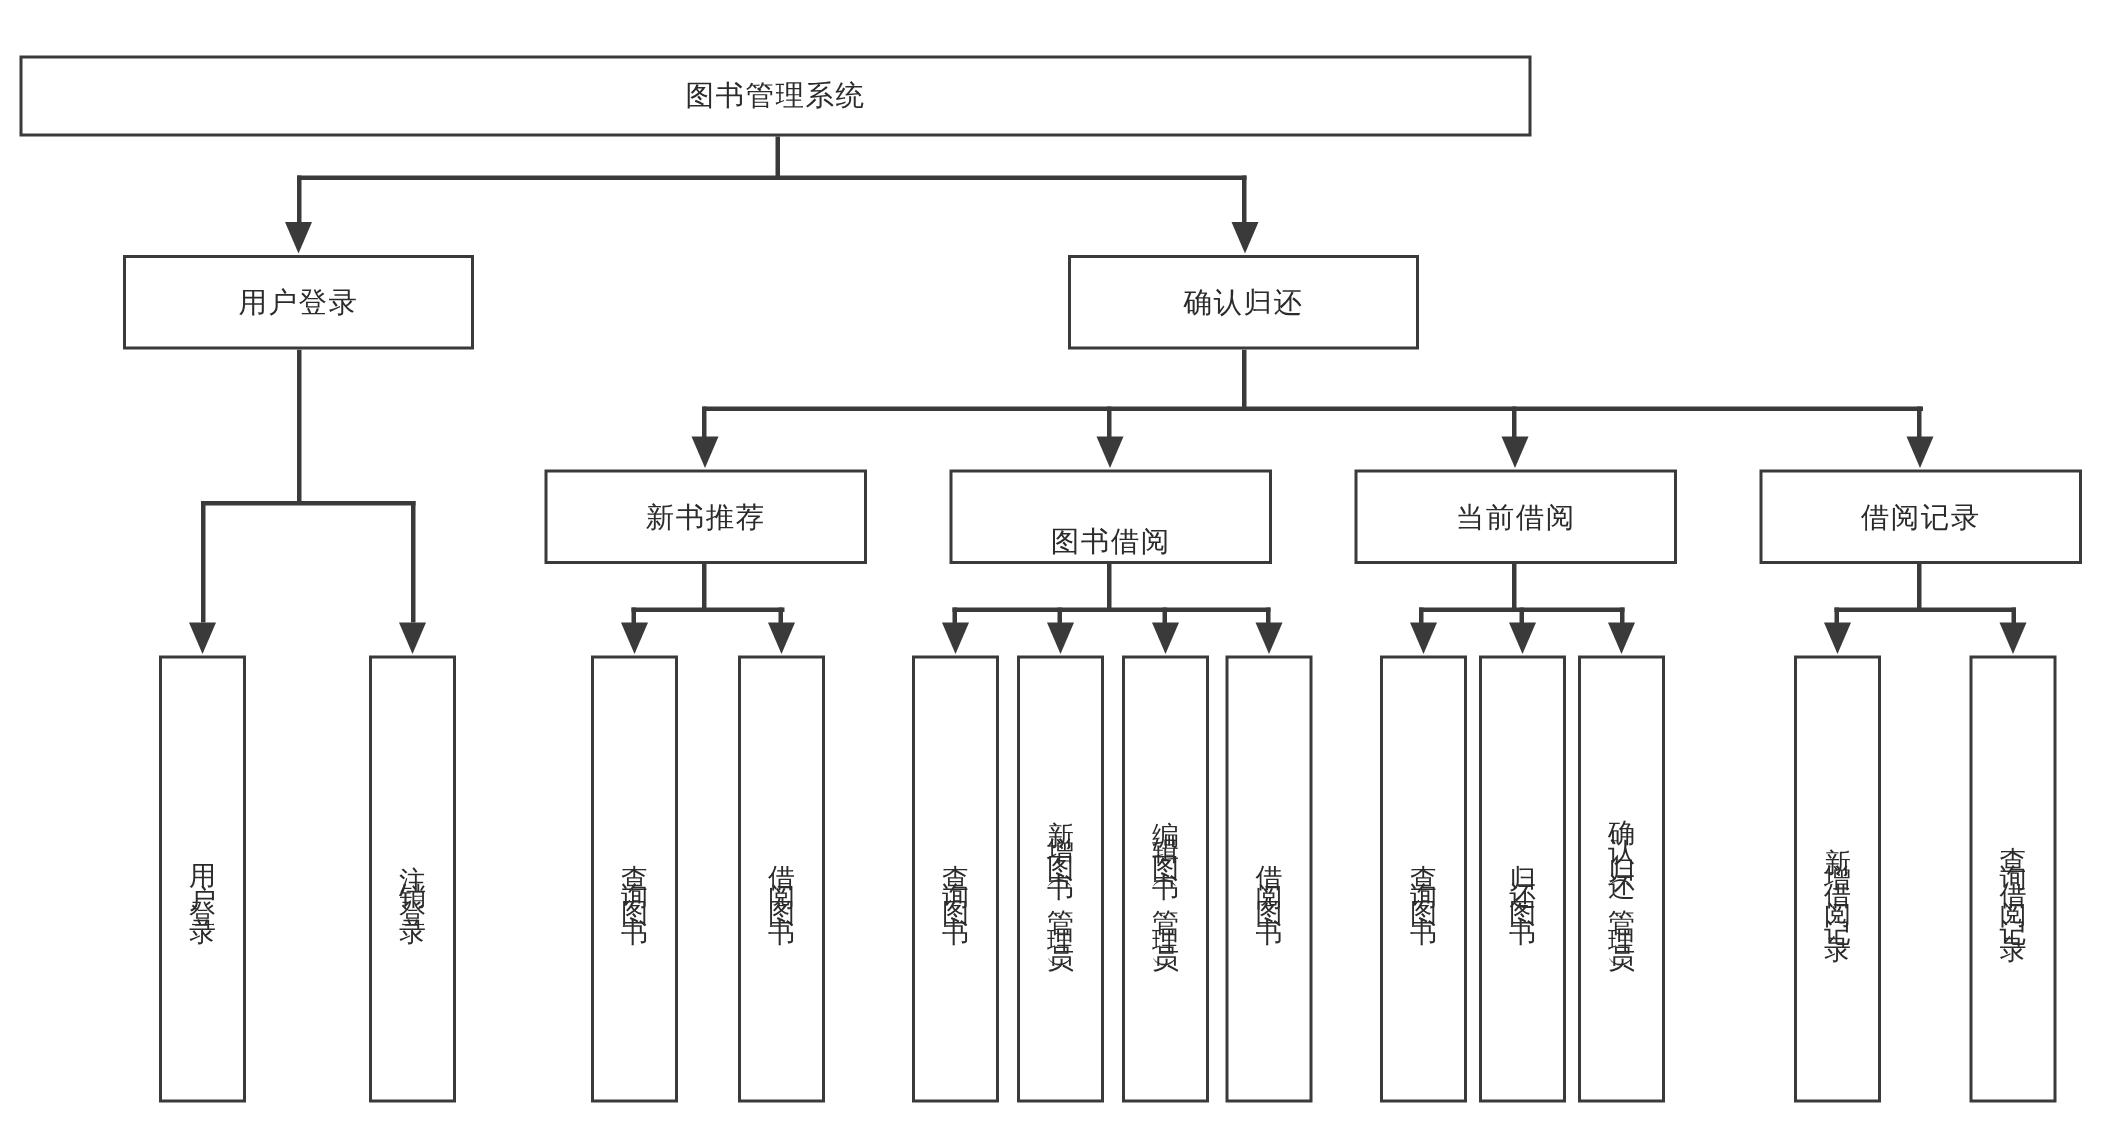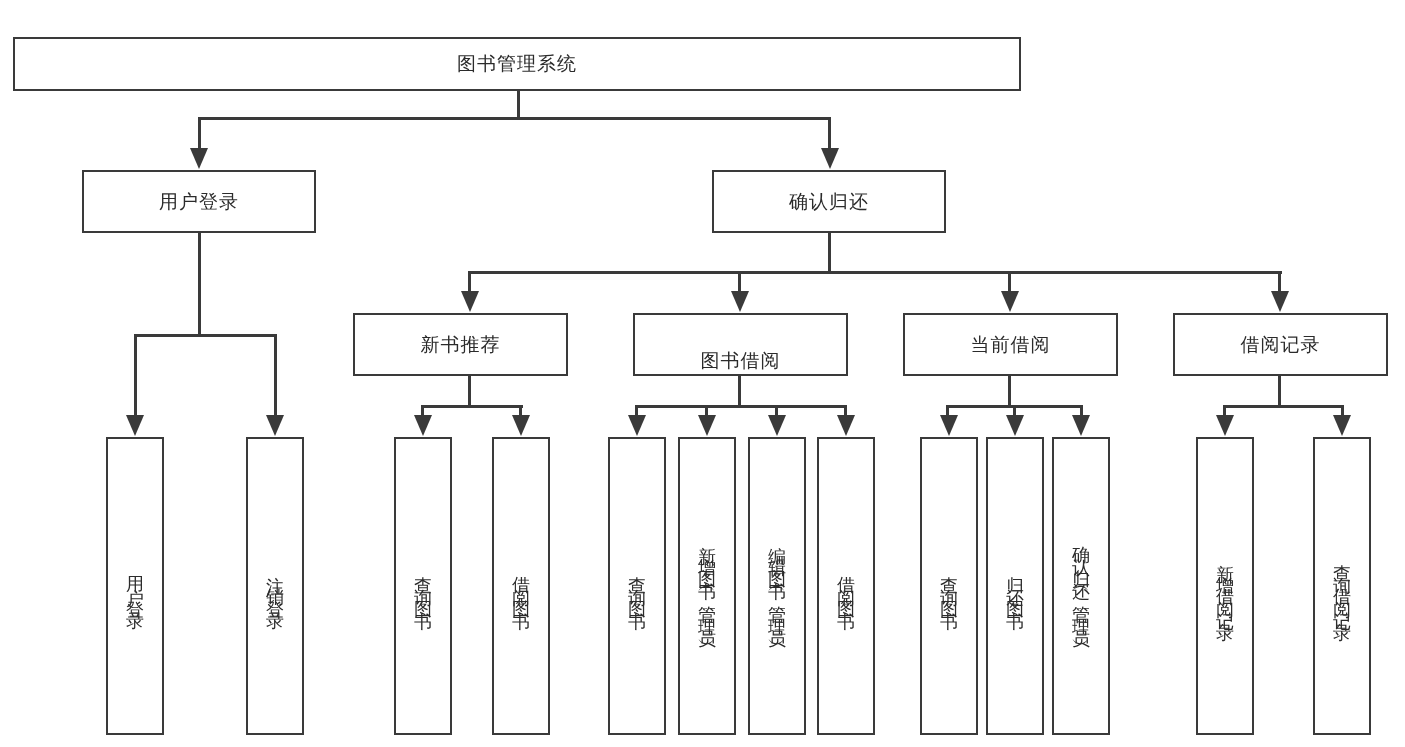--- a/index.html
+++ b/index.html
@@ -104,21 +104,21 @@
   <div class="hline" style="left:469px; top:271px; width:813px;"></div>
   <div class="vline" style="left:468px; top:271px; height:22px;"></div>
   <div class="vline" style="left:738px; top:271px; height:22px;"></div>
   <div class="vline" style="left:1008px; top:271px; height:22px;"></div>
   <div class="vline" style="left:1278px; top:271px; height:22px;"></div>
   <div class="arrow" style="left:461px; top:291px;"></div>
   <div class="arrow" style="left:731px; top:291px;"></div>
   <div class="arrow" style="left:1001px; top:291px;"></div>
   <div class="arrow" style="left:1271px; top:291px;"></div>
 
-  <div class="box" style="left:353px; top:313px; width:215px; height:63px;">
+  <div class="box" style="left:363px; top:313px; width:215px; height:63px;">
     <span>新书推荐</span>
   </div>
   <div class="box" style="left:633px; top:313px; width:215px; height:63px;align-items:flex-end;">
     <span>图书借阅</span>
   </div>
   <div class="box" style="left:1173px; top:313px; width:215px; height:63px;">
     <span>借阅记录</span>
   </div>
   <div class="box" style="left:903px; top:313px; width:215px; height:63px;">
     <span>当前借阅</span>

